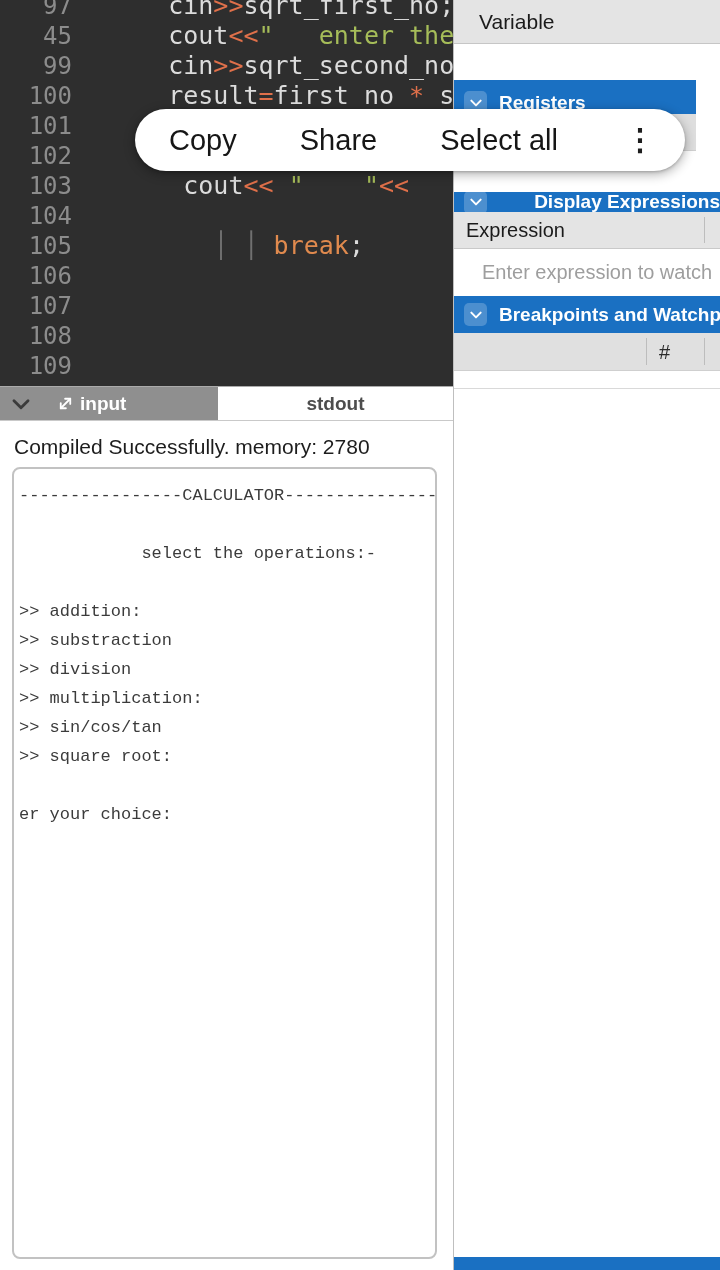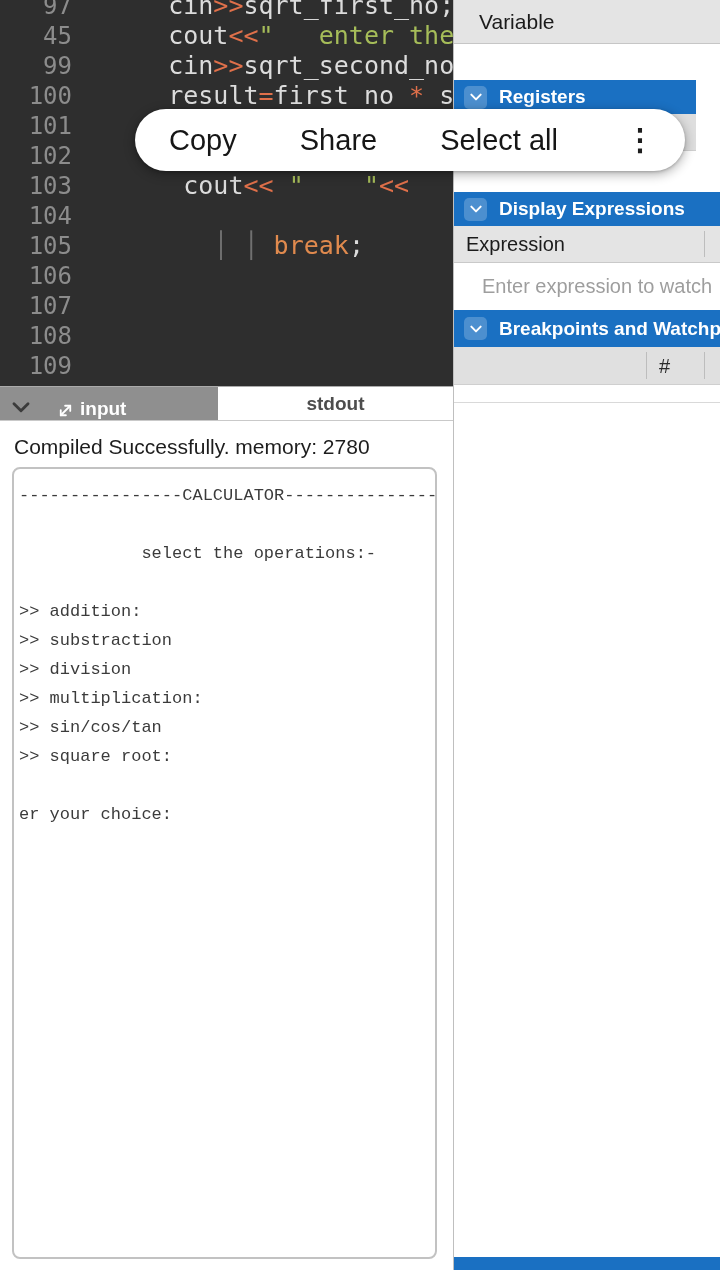--- a/index.html
+++ b/index.html
@@ -18,22 +18,22 @@
   .c-str{color:var(--c-str,#a6bd59)}
   .c-kw{color:var(--c-kw,#e08a4e)}
   .c-guide{color:#707070}
 
   
   .panel{position:absolute;left:453px;top:0;width:267px;height:1270px;background:#fff;border-left:1px solid #bfbfbf;z-index:1;}
   .p-row{position:relative;overflow:hidden;}
   .p-var-header{height:44px;background:#e4e4e4;border-bottom:1px solid #c6c6c6;display:flex;align-items:center;padding-left:25px;font-size:21px;color:#1b1b1b;}
   .p-white-row{height:36px;background:#fff;}
   .p-blue{background:var(--blue);display:flex;align-items:center;padding-left:10px;white-space:nowrap;}
-  .p-blue.reg{height:34px;}
-  .p-blue.disp{height:34px;}
+  .p-blue.reg{height:34px;align-items:flex-end;}
+  .p-blue.disp{height:20px;justify-content:space-between;}
   .p-blue.bp{height:37px;}
   .chev-box{width:23px;height:23px;border-radius:5px;background:rgba(255,255,255,.22);display:flex;align-items:center;justify-content:center;flex:0 0 auto;}
   .p-blue-label{color:#fff;font-weight:bold;font-size:19px;margin-left:12px;}
   .p-grey{height:37px;background:#dedede;border-bottom:1px solid #d0d0d0;}
   .p-gap{height:41px;background:#fff;}
   .p-expr-header{height:37px;background:#e4e4e4;border-bottom:1px solid #c9c9c9;display:flex;align-items:center;padding-left:12px;font-size:20px;color:#1b1b1b;}
   .p-expr-input{height:47px;background:#fff;}
   .p-expr-input input{width:100%;height:100%;border:none;outline:none;padding-left:28px;font-size:20px;font-family:"Liberation Sans",sans-serif;color:#444;background:transparent;}
   .p-expr-input input::placeholder{color:#9e9e9e;}
   .p-hash{height:38px;background:#e0e0e0;border-bottom:1px solid #cfcfcf;}
@@ -47,21 +47,21 @@
 
   
   .ctx-menu{position:absolute;left:135px;top:109px;width:550px;height:62px;background:#fff;border-radius:31px;
             box-shadow:0 3px 12px rgba(0,0,0,.33),0 1px 3px rgba(0,0,0,.2);
             display:flex;align-items:center;justify-content:space-between;padding:0 26px 0 34px;z-index:5;}
   .ctx-item{background:none;border:none;font-family:"Liberation Sans",sans-serif;font-size:29px;color:#161616;font-weight:500;cursor:pointer;white-space:nowrap;}
   .ctx-more{font-size:30px;color:#1e1e1e;font-weight:bold;line-height:1;cursor:pointer;padding:0 4px;}
 
   
   .tabbar{position:absolute;left:0;top:386px;width:453px;height:35px;display:flex;border-top:1px solid #ababab;border-bottom:1px solid #c9c9c9;background:#fff;z-index:1;}
-  .tab-left{width:218px;background:#8f8f8f;display:flex;align-items:flex-end;}
+  .tab-left{width:218px;background:#8f8f8f;display:flex;align-items:center;}
   .tab-left .chev{margin-left:8px;display:flex;}
   .tab-left .resize{margin-left:22px;display:flex;}
   .input-label{color:#fff;font-size:19px;font-weight:bold;margin-left:5px;}
   .tab-stdout{flex:1;display:flex;align-items:center;justify-content:center;background:#fff;color:#4d4d4d;font-size:19px;font-weight:bold;}
 
   
   .output{position:absolute;left:0;top:421px;width:453px;height:849px;background:#fff;z-index:1;}
   .status{margin:14px 0 0 14px;font-size:21px;color:#1d1d1d;}
   .stdout-box{position:absolute;left:12px;top:46px;width:425px;height:792px;border:2px solid #c2c2c2;border-radius:8px;background:#fff;overflow:hidden;padding:12px 0 0 5px;}
   .out-line{font-family:"Liberation Mono",monospace;font-size:17px;line-height:29px;white-space:pre;color:#3b3b3b;}

